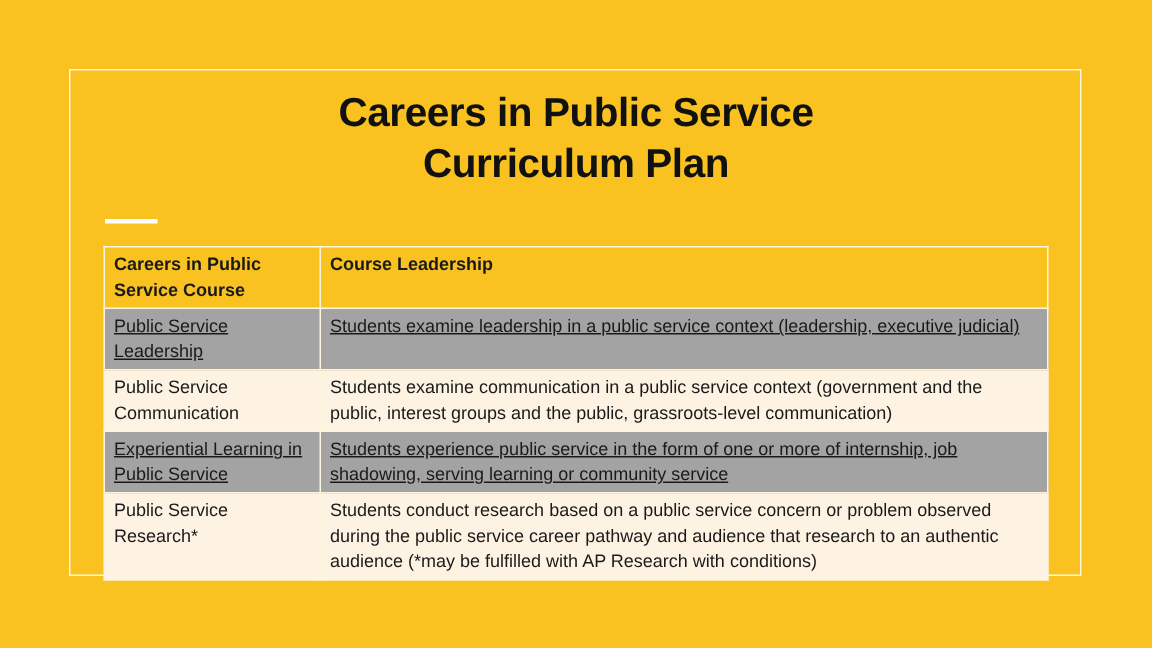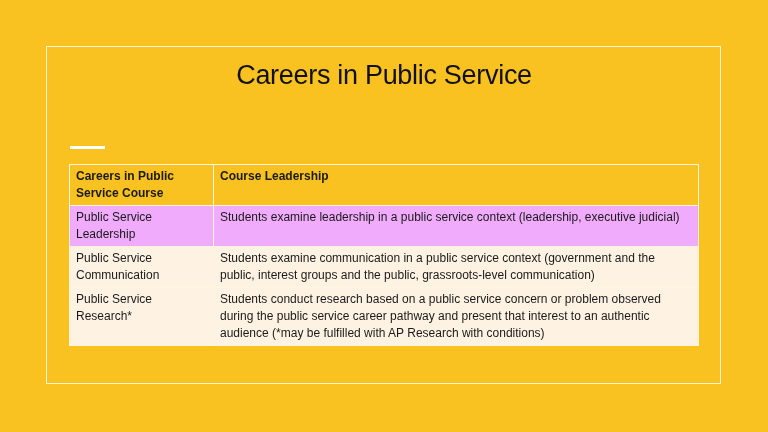--- a/index.html
+++ b/index.html
@@ -28,21 +28,21 @@
       position: absolute;
       left: 46px;
       top: 58px;
       width: 676px;
       text-align: center;
       font-size: 27px;
       line-height: 34px;
       color: #111;
       letter-spacing: -0.3px;
     }
-    .title div { white-space: nowrap; }
+    .title div { white-space: nowrap; font-weight: bold; }
     .accent-dash {
       position: absolute;
       left: 70px;
       top: 146px;
       width: 35px;
       height: 3px;
       background: #ffffff;
     }
     table.curriculum {
       position: absolute;
@@ -61,51 +61,56 @@
       vertical-align: top;
       text-align: left;
       box-sizing: border-box;
     }
     table.curriculum th {
       background: #f9c221;
       font-weight: bold;
       height: 41px;
     }
     table.curriculum td.col1 { width: 144px; }
-    tr.row-dark td { background: #f0abfc; }
+    tr.row-dark td { background: #a3a3a3; text-decoration: underline; }
     tr.row-light td { background: #fef3e3; }
     tr.row-1 td, tr.row-2 td { height: 40px; }
     tr.row-3 td { height: 40px; }
     tr.row-4 td { height: 42px; }
   </style>
 </head>
 <body>
 
 <div class="frame"></div>
 
 <div class="title">
   <div>Careers in Public Service</div>
+  <div>Curriculum Plan</div>
 </div>
 
 <div class="accent-dash"></div>
 
 <table class="curriculum">
   <thead>
     <tr>
       <th class="col1">Careers in Public Service Course</th>
       <th>Course Leadership</th>
     </tr>
   </thead>
   <tbody>
     <tr class="row-dark row-1">
       <td class="col1">Public Service Leadership</td>
       <td>Students examine leadership in a public service context (leadership, executive judicial)</td>
     </tr>
     <tr class="row-light row-2">
       <td class="col1">Public Service Communication</td>
       <td>Students examine communication in a public service context (government and the public, interest groups and the public, grassroots-level communication)</td>
     </tr>
+    <tr class="row-dark row-3">
+      <td class="col1">Experiential Learning in Public Service</td>
+      <td>Students experience public service in the form of one or more of internship, job shadowing, serving learning or community service</td>
+    </tr>
     <tr class="row-light row-4">
       <td class="col1">Public Service Research*</td>
-      <td>Students conduct research based on a public service concern or problem observed during the public service career pathway and present that interest to an authentic audience (*may be fulfilled with AP Research with conditions)</td>
+      <td>Students conduct research based on a public service concern or problem observed during the public service career pathway and audience that research to an authentic audience (*may be fulfilled with AP Research with conditions)</td>
     </tr>
   </tbody>
 </table>
 
 </body></html>

